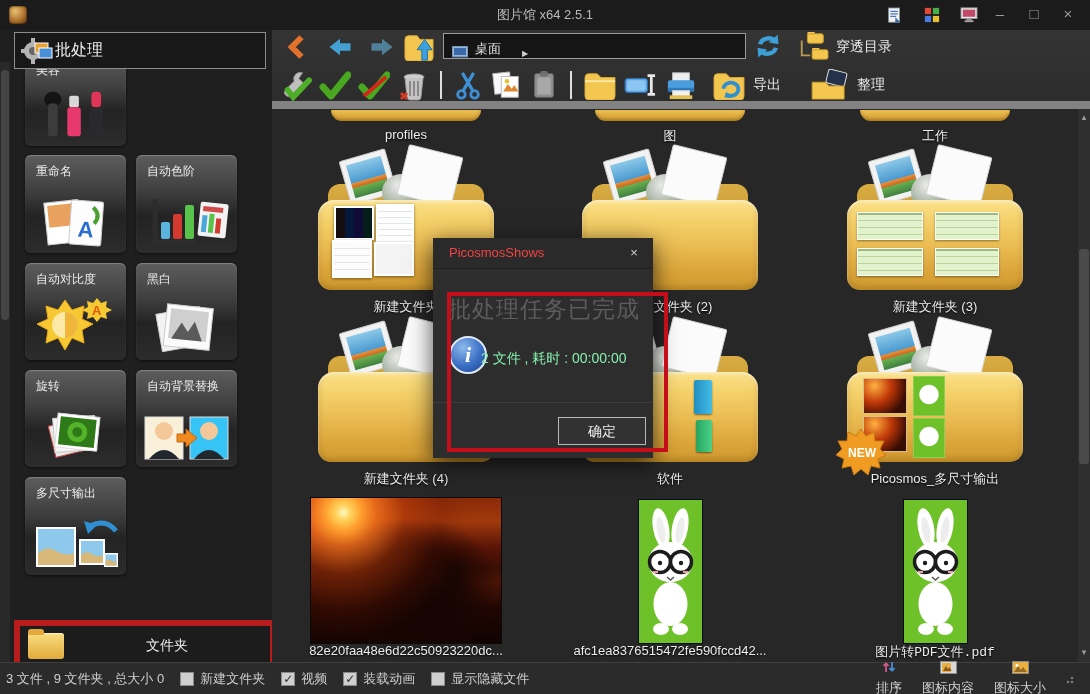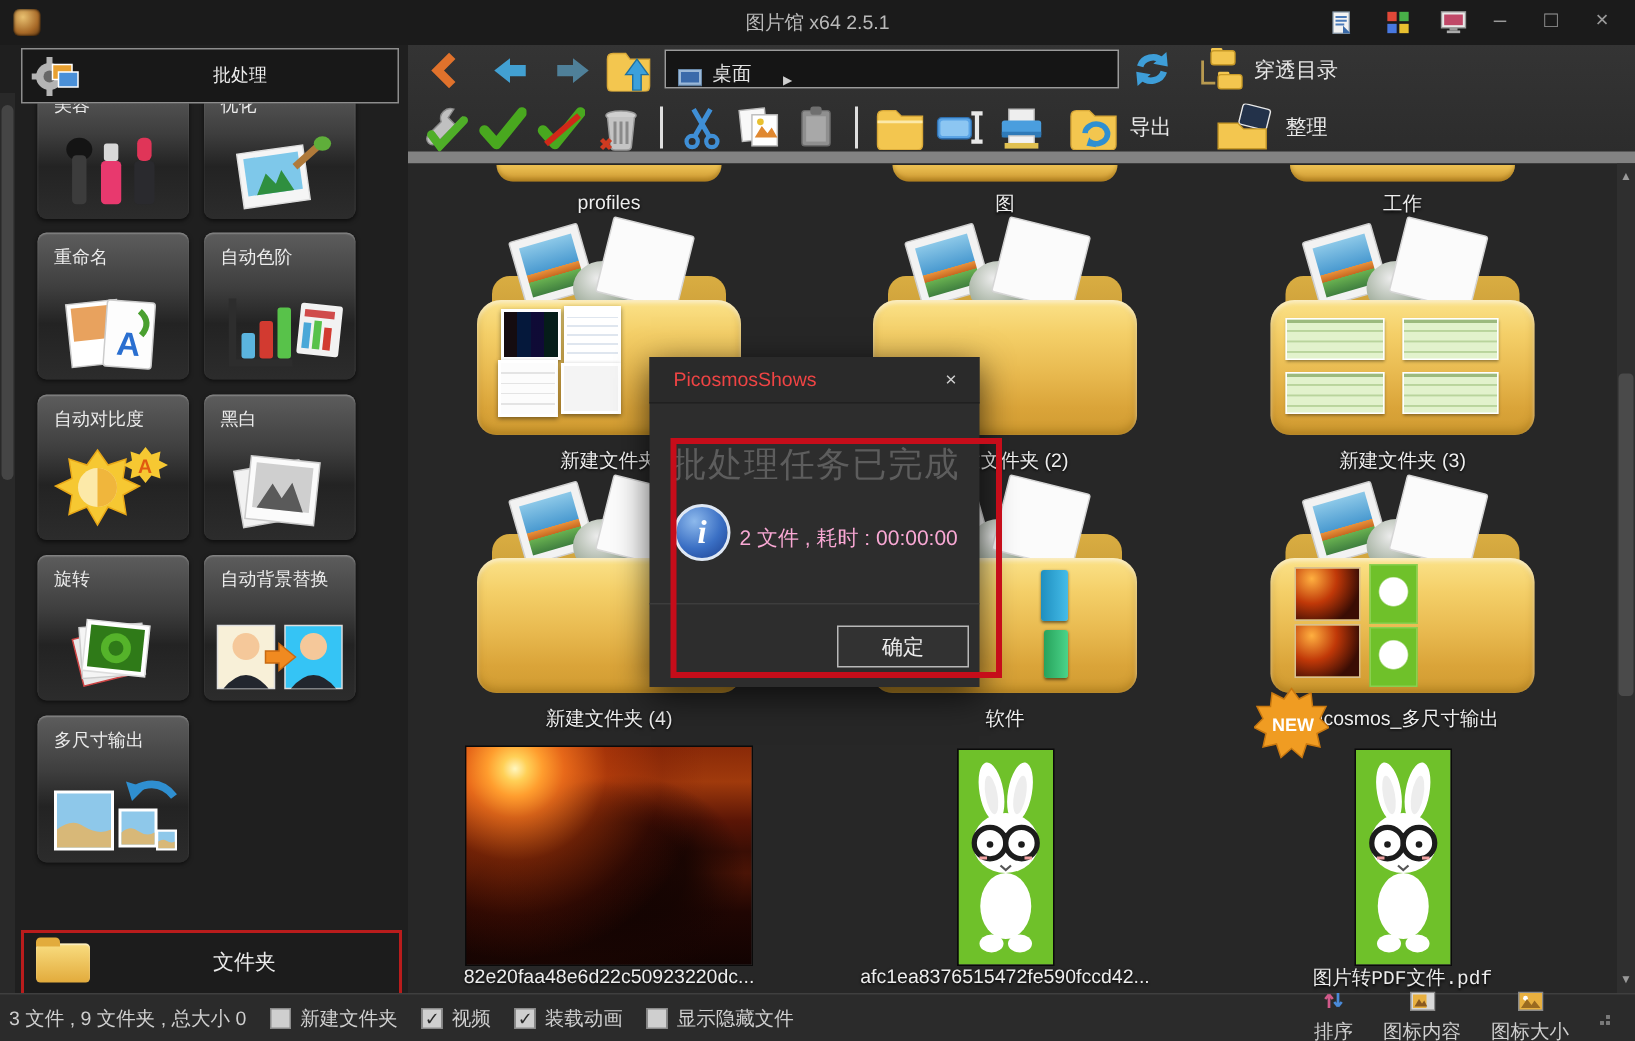--- a/index.html
+++ b/index.html
@@ -26,27 +26,27 @@
   .vsep{width:2px;height:28px;background:#dfdfdf;margin:0 4px;}
   .row2{position:absolute;left:280px;top:64px;height:38px;display:flex;align-items:center;gap:7px;}
   .main-shadowbar{position:absolute;left:272px;top:101px;width:818px;height:8px;background:#828282;}
 
   
   .sidebar{position:absolute;left:0;top:30px;width:272px;height:632px;background:#1f1f1f;}
   .side-scroll{position:absolute;left:0;top:32px;width:10px;height:600px;background:#292929;}
   .side-thumb{position:absolute;left:1px;top:8px;width:8px;height:250px;background:#454545;border-radius:4px;}
   .side-header{position:absolute;left:14px;top:2px;width:250px;height:35px;background:#181818;border:1px solid #8d8d8d;
     z-index:3;display:flex;align-items:center;}
-  .side-header .hdr-label{flex:1;text-align:center;font-size:12px;color:#ececec;}
+  .side-header .hdr-label{flex:1;text-align:left;font-size:16px;color:#ececec;}
   .tile{position:absolute;width:101px;border-radius:6px;cursor:pointer;
     background:linear-gradient(180deg,#5d5d5d 0%,#3e3e3e 38%,#232323 62%,#2c2c2c 100%);
     box-shadow:inset 0 1px 1px rgba(255,255,255,.25),0 1px 3px rgba(0,0,0,.6);overflow:hidden;}
   .tile-label{position:absolute;left:11px;top:8px;font-size:12px;color:#ececec;white-space:nowrap;}
   .tile-icon{position:absolute;left:0;right:0;bottom:4px;display:flex;justify-content:center;}
-  .side-footer{position:absolute;left:14px;top:590px;width:250px;height:40px;background:#1c1c1c;border:2px solid #b91c1c;
+  .side-footer{position:absolute;left:14px;top:590px;width:250px;height:40px;background:#1c1c1c;border:6px solid #b91c1c;
     display:flex;align-items:center;cursor:pointer;}
   .side-footer .ftr-label{flex:1;text-align:center;font-size:14px;color:#ececec;}
   .mini-folder{width:36px;height:26px;margin-left:8px;border-radius:3px;position:relative;
     background:linear-gradient(#f9dd80,#e2ab3c);box-shadow:inset 0 1px 1px rgba(255,255,255,.6);}
   .mini-folder::before{content:"";position:absolute;left:0;top:-4px;width:16px;height:6px;border-radius:3px 3px 0 0;
     background:#e2ab3c;}
 
   
   .main{position:absolute;left:272px;top:109px;width:818px;height:553px;background:#272727;}
   .cell-label{position:absolute;width:240px;text-align:center;font-size:13px;color:#ededed;text-shadow:0 1px 2px #000;
@@ -106,21 +106,21 @@
     box-shadow:0 6px 22px rgba(0,0,0,.7);}
   .dlg-titlebar{position:absolute;left:0;top:0;width:100%;height:30px;background:#2a2a2a;border-bottom:1px solid #202020;}
   .dlg-title{position:absolute;left:16px;top:0;line-height:30px;font-size:13px;color:#ef4444;}
   .dlg-close{position:absolute;right:6px;top:0;width:26px;height:30px;line-height:30px;text-align:center;color:#cfcfcf;
     font-size:13px;cursor:pointer;}
   .dlg-heading{position:absolute;left:15px;top:56px;font-size:23px;letter-spacing:1px;color:#5d5d5d;white-space:nowrap;}
   .dlg-info{position:absolute;left:16px;top:98px;width:38px;height:38px;border-radius:50%;
     background:radial-gradient(circle at 35% 28%,#8db9ec,#3a6fc4 55%,#1c3f8e);border:2px solid #dfe8f4;box-sizing:border-box;
     color:#fff;font-family:"Liberation Serif","DejaVu Serif",serif;font-style:italic;font-weight:bold;font-size:22px;
     display:flex;align-items:center;justify-content:center;}
-  .dlg-msg{position:absolute;left:60px;top:112px;font-size:14px;color:#f9a8d4;white-space:nowrap;}
+  .dlg-msg{position:absolute;left:48px;top:112px;font-size:14px;color:#86efac;white-space:nowrap;}
   .dlg-footer-line{position:absolute;left:0;top:164px;width:100%;border-top:1px solid #3d3d3d;}
   .dlg-ok{position:absolute;left:125px;top:179px;width:88px;height:28px;background:#323232;border:1px solid #b8b8b8;
     color:#ececec;font-size:14px;text-align:center;line-height:26px;box-sizing:border-box;cursor:pointer;}
   .red-annotation{position:absolute;left:447px;top:292px;width:221px;height:160px;border:4px solid #c60d1a;
     box-sizing:border-box;z-index:50;pointer-events:none;}
 
   
   .statusbar{position:absolute;left:0;top:662px;width:1090px;height:32px;background:#2b2b2b;border-top:1px solid #3f3f3f;
     box-sizing:border-box;display:flex;align-items:center;font-size:13px;color:#cfcfcf;}
   .sb-left{display:flex;align-items:center;padding-left:6px;gap:16px;}
@@ -337,34 +337,20 @@
         <svg width="80" height="54" viewBox="0 0 80 56">
             <ellipse cx="16" cy="12" rx="9" ry="8" fill="#141414"></ellipse>
             <rect x="11" y="16" width="10" height="34" rx="3" fill="#3c3c3c"></rect>
             <rect x="33" y="8" width="10" height="12" rx="2" fill="#d8d8d8"></rect>
             <rect x="31" y="20" width="14" height="30" rx="3" fill="#e8396e"></rect>
             <rect x="56" y="4" width="10" height="16" rx="4" fill="#e03558"></rect>
             <rect x="54" y="20" width="14" height="30" rx="3" fill="#2a2a2e"></rect>
           </svg>
       </span>
     </div>
-    <div class="tile" style="left:136px;top:24px;height:92px;">
-      <span class="tile-label">优化</span>
-      <span class="tile-icon">
-        <svg width="80" height="54" viewBox="0 0 80 56">
-            <g transform="rotate(-8 35 30)">
-              <rect x="12" y="12" width="46" height="38" fill="#f5f5f5" stroke="#ddd"></rect>
-              <rect x="16" y="16" width="38" height="26" fill="#7ec8ea"></rect>
-              <path d="M22 42 l8-14 6 8 5-9 7 15 z" fill="#2f8f3f"></path>
-            </g>
-            <path d="M50 24 L68 8" stroke="#b07a3a" stroke-width="5"></path>
-            <ellipse cx="69" cy="8" rx="6" ry="5" fill="#5fae3a"></ellipse>
-          </svg>
-      </span>
-    </div>
     <div class="tile" style="left:25px;top:125px;height:98px;">
       <span class="tile-label">重命名</span>
       <span class="tile-icon">
         <svg width="80" height="56" viewBox="0 0 80 56">
             <g transform="rotate(-6 30 30)">
               <rect x="10" y="8" width="34" height="42" fill="#fff" stroke="#ccc"></rect>
               <rect x="13" y="11" width="28" height="22" fill="#e8a25e"></rect>
             </g>
             <g transform="rotate(4 50 32)">
               <rect x="34" y="8" width="32" height="44" rx="2" fill="#fdfdfd" stroke="#ccc"></rect>
@@ -557,21 +543,21 @@
       </div>
       <div class="fd-globe"></div>
       <div class="fd-paper2"></div>
     <div class="fd-front">
       <div class="mx-sun" style="left:16px;top:6px;"></div>
       <div class="mx-sun" style="left:16px;top:44px;"></div>
       <div class="mx-rab" style="left:66px;top:4px;"></div>
       <div class="mx-rab" style="left:66px;top:46px;"></div>
     </div>
   </div>
-  <div class="badge-new" style="left:836px;top:458px;">
+  <div class="badge-new" style="left:836px;top:428px;">
     <svg width="50" height="48" viewBox="0 0 50 48">
       <polygon points="25,1 30,8 38,4 39,13 48,13 44,21 50,27 42,31 44,40 35,38 32,47 25,41 18,47 15,38 6,40 8,31 0,27 6,21 2,13 11,13 12,4 20,8" fill="#f09c22" stroke="#c87810"></polygon>
       <text x="12" y="29" font-size="12" font-weight="bold" fill="#ffffff" font-family="sans-serif">NEW</text>
     </svg>
   </div>
   <div class="cell-label" style="left:286px;top:470px;">新建文件夹 (4)</div>
   <div class="cell-label" style="left:550px;top:470px;">软件</div>
   <div class="cell-label" style="left:815px;top:470px;">Picosmos_多尺寸输出</div>
 
   <div class="thumb-sunset" style="left:311px;top:498px;"></div>

